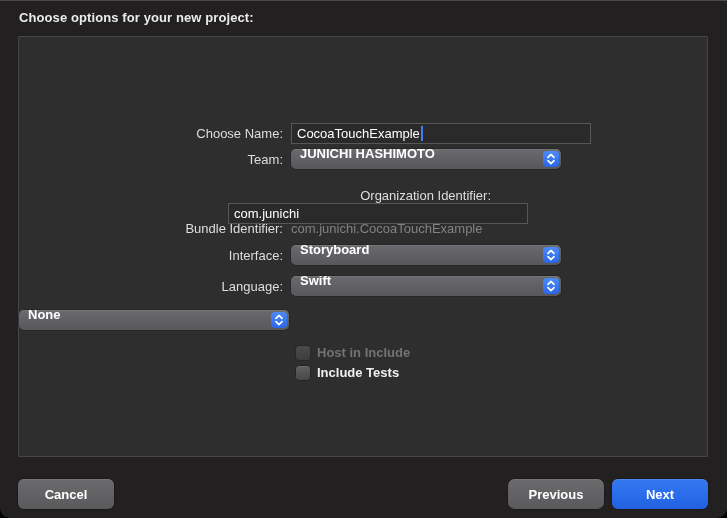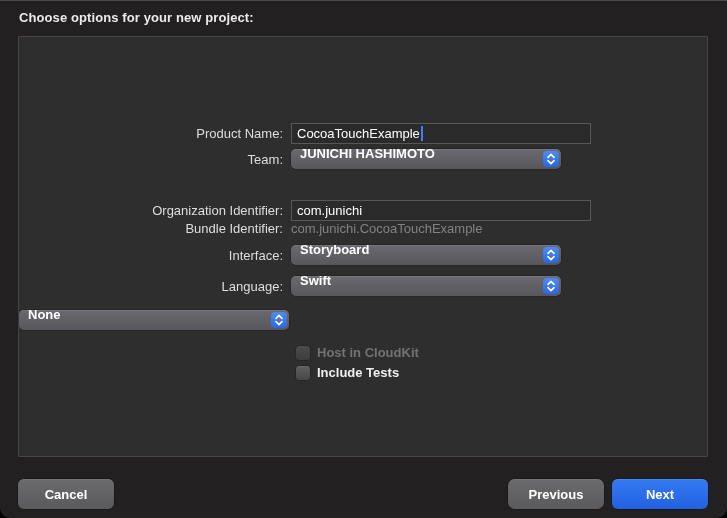--- a/index.html
+++ b/index.html
@@ -161,21 +161,21 @@
 </head>
 <body>
 
 <div class="window">
 
   <div class="sheet-title">Choose options for your new project:</div>
 
   <div class="panel">
 
     <div class="row" style="top: 86px;">
-      <div class="field-label">Product Name:</div>
+      <div class="field-label">Choose Name:</div>
       <div class="field-slot">
         <div class="text-input">
           <span>CocoaTouchExample</span>
           <span class="caret"></span>
         </div>
       </div>
     </div>
 
     <div class="row" style="top: 112px;">
       <div class="field-label">Team:</div>
@@ -185,21 +185,21 @@
           <span class="popup-chevrons">
             <svg width="10" height="14" viewBox="0 0 10 14">
               <path d="M2 5.3 L5 2.4 L8 5.3" fill="none" stroke="#ffffff" stroke-width="1.7" stroke-linecap="round" stroke-linejoin="round"></path>
               <path d="M2 8.7 L5 11.6 L8 8.7" fill="none" stroke="#ffffff" stroke-width="1.7" stroke-linecap="round" stroke-linejoin="round"></path>
             </svg>
           </span>
         </div>
       </div>
     </div>
 
-    <div class="row" style="top: 163px;">
+    <div class="row" style="top: 151px; flex-direction: column;">
       <div class="field-label">Organization Identifier:</div>
       <div class="field-slot">
         <div class="text-input">
           <span>com.junichi</span>
         </div>
       </div>
     </div>
 
     <div class="row" style="top: 182px;">
       <div class="field-label">Bundle Identifier:</div>
@@ -247,21 +247,21 @@
               <path d="M2 5.3 L5 2.4 L8 5.3" fill="none" stroke="#ffffff" stroke-width="1.7" stroke-linecap="round" stroke-linejoin="round"></path>
               <path d="M2 8.7 L5 11.6 L8 8.7" fill="none" stroke="#ffffff" stroke-width="1.7" stroke-linecap="round" stroke-linejoin="round"></path>
             </svg>
           </span>
         </div>
       </div>
     </div>
 
     <div class="row check-row" style="top: 308px;">
       <span class="checkbox disabled"></span>
-      <span class="check-label disabled">Host in CloudKit</span>
+      <span class="check-label disabled">Host in Include</span>
     </div>
 
     <div class="row check-row" style="top: 328px;">
       <span class="checkbox"></span>
       <span class="check-label">Include Tests</span>
     </div>
 
   </div>
 
   <div class="btn btn-gray" style="left: 18px;">Cancel</div>

